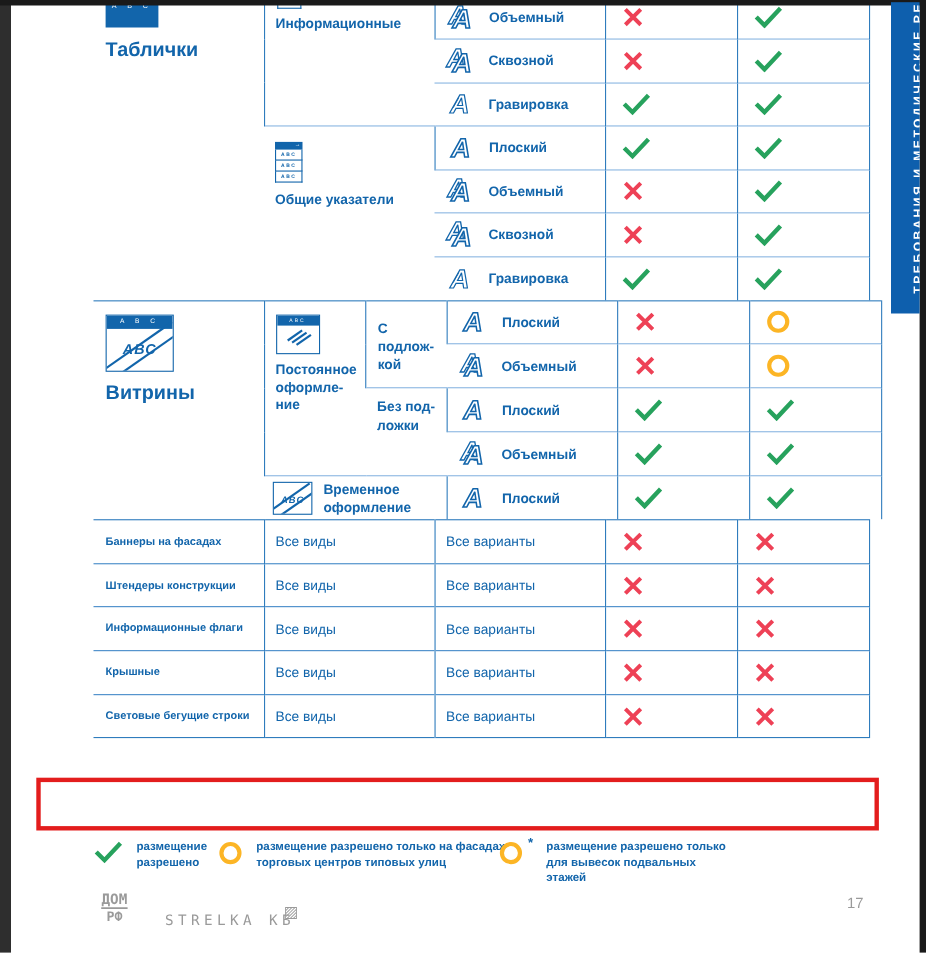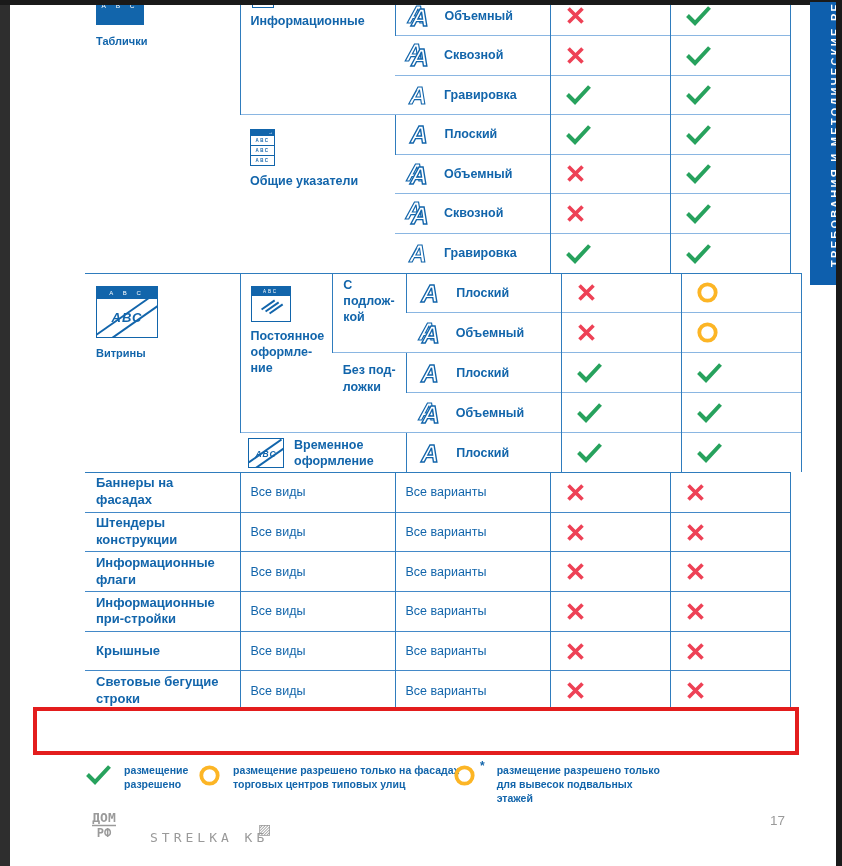--- a/index.html
+++ b/index.html
@@ -34,22 +34,22 @@
 
   .vitr-tbl{left:75px;top:267.5px;border-top:1.5px solid var(--line);}
   .vitr-tbl tr{height:39.9px;}
   .vitr-tbl tr + tr td{border-top:1px solid var(--linelight);}
 
   .bot-tbl{left:75px;top:467px;border-top:1.5px solid var(--line);border-bottom:1.5px solid var(--line);}
   .bot-tbl tr{height:39.7px;}
   .bot-tbl tr + tr td{border-top:1.5px solid var(--linemid);}
 
   td.cat{vertical-align:top;padding:0 6px 0 11px;}
-  .cat-label{color:var(--blue);font-weight:bold;font-size:11px;line-height:1.3;}
-  td.cat2{padding:0 10px 0 11px;color:var(--blue);font-weight:bold;font-size:13px;line-height:1.3;margin-top:14px;}
+  .cat-label{color:var(--blue);font-weight:bold;font-size:18px;line-height:1.3;}
+  td.cat2{padding:0 10px 0 11px;color:var(--blue);font-weight:bold;font-size:10px;line-height:1.3;margin-top:14px;}
   td.type{vertical-align:top;padding:0 8px 0 10px;}
   .type-label{color:var(--blue);font-weight:bold;font-size:12.5px;line-height:1.3;}
   td.variant{padding-left:8px;}
   .vcell{display:flex;align-items:center;gap:11px;}
   .vlabel{color:var(--blue);font-weight:bold;font-size:12.5px;}
   td.plaincell{padding-left:10px;color:var(--blue);font-weight:normal;font-size:12.5px;}
   td.mark{padding-left:14px;}
   td.mark svg{display:block;}
 
   
@@ -303,21 +303,21 @@
       </td>
       <td class="type" rowspan="4">
         <div class="perm-icon">
           <div class="perm-head">АВС</div>
           <span class="diag" style="width:16px;left:8px;top:17px"></span>
           <span class="diag" style="width:16px;left:12px;top:19px"></span>
           <span class="diag" style="width:16px;left:16px;top:21px"></span>
         </div>
         <div class="type-label" style="margin-top:6px">Постоянное оформле-ние</div>
       </td>
-      <td class="type" rowspan="2" style="padding-top:3px">
+      <td class="type" rowspan="2" style="padding-top:17px">
         <div class="type-label">С подлож-кой</div>
       </td>
       <td class="variant">
         <div class="vcell">
               <span><svg width="30" height="32" viewBox="0 0 30 32">
                   <text x="15" y="27" font-size="24" font-weight="bold" font-style="italic" text-anchor="middle" fill="#ffffff" stroke="#1265ab" stroke-width="1.4" font-family="Liberation Sans, sans-serif">А</text>
                 </svg></span>
         <span class="vlabel">Плоский</span>
             </div>
       </td>
@@ -464,35 +464,20 @@
             </svg>
           </td>
       <td class="mark lastcol">
             <svg width="21" height="21" viewBox="0 0 21 21">
               <path d="M3.5 3.5 L17.5 17.5 M17.5 3.5 L3.5 17.5" fill="none" stroke="#ee4156" stroke-width="3.6"></path>
             </svg>
           </td>
     </tr>
     <tr>
       <td class="cat2">Информационные флаги</td>
-      <td class="plaincell">Все виды</td>
-      <td class="plaincell">Все варианты</td>
-      <td class="mark">
-            <svg width="21" height="21" viewBox="0 0 21 21">
-              <path d="M3.5 3.5 L17.5 17.5 M17.5 3.5 L3.5 17.5" fill="none" stroke="#ee4156" stroke-width="3.6"></path>
-            </svg>
-          </td>
-      <td class="mark lastcol">
-            <svg width="21" height="21" viewBox="0 0 21 21">
-              <path d="M3.5 3.5 L17.5 17.5 M17.5 3.5 L3.5 17.5" fill="none" stroke="#ee4156" stroke-width="3.6"></path>
-            </svg>
-          </td>
-    </tr>
-    <tr>
-      <td class="cat2">Информационные при-стройки</td>
       <td class="plaincell">Все виды</td>
       <td class="plaincell">Все варианты</td>
       <td class="mark">
             <svg width="21" height="21" viewBox="0 0 21 21">
               <path d="M3.5 3.5 L17.5 17.5 M17.5 3.5 L3.5 17.5" fill="none" stroke="#ee4156" stroke-width="3.6"></path>
             </svg>
           </td>
       <td class="mark lastcol">
             <svg width="21" height="21" viewBox="0 0 21 21">
               <path d="M3.5 3.5 L17.5 17.5 M17.5 3.5 L3.5 17.5" fill="none" stroke="#ee4156" stroke-width="3.6"></path>

